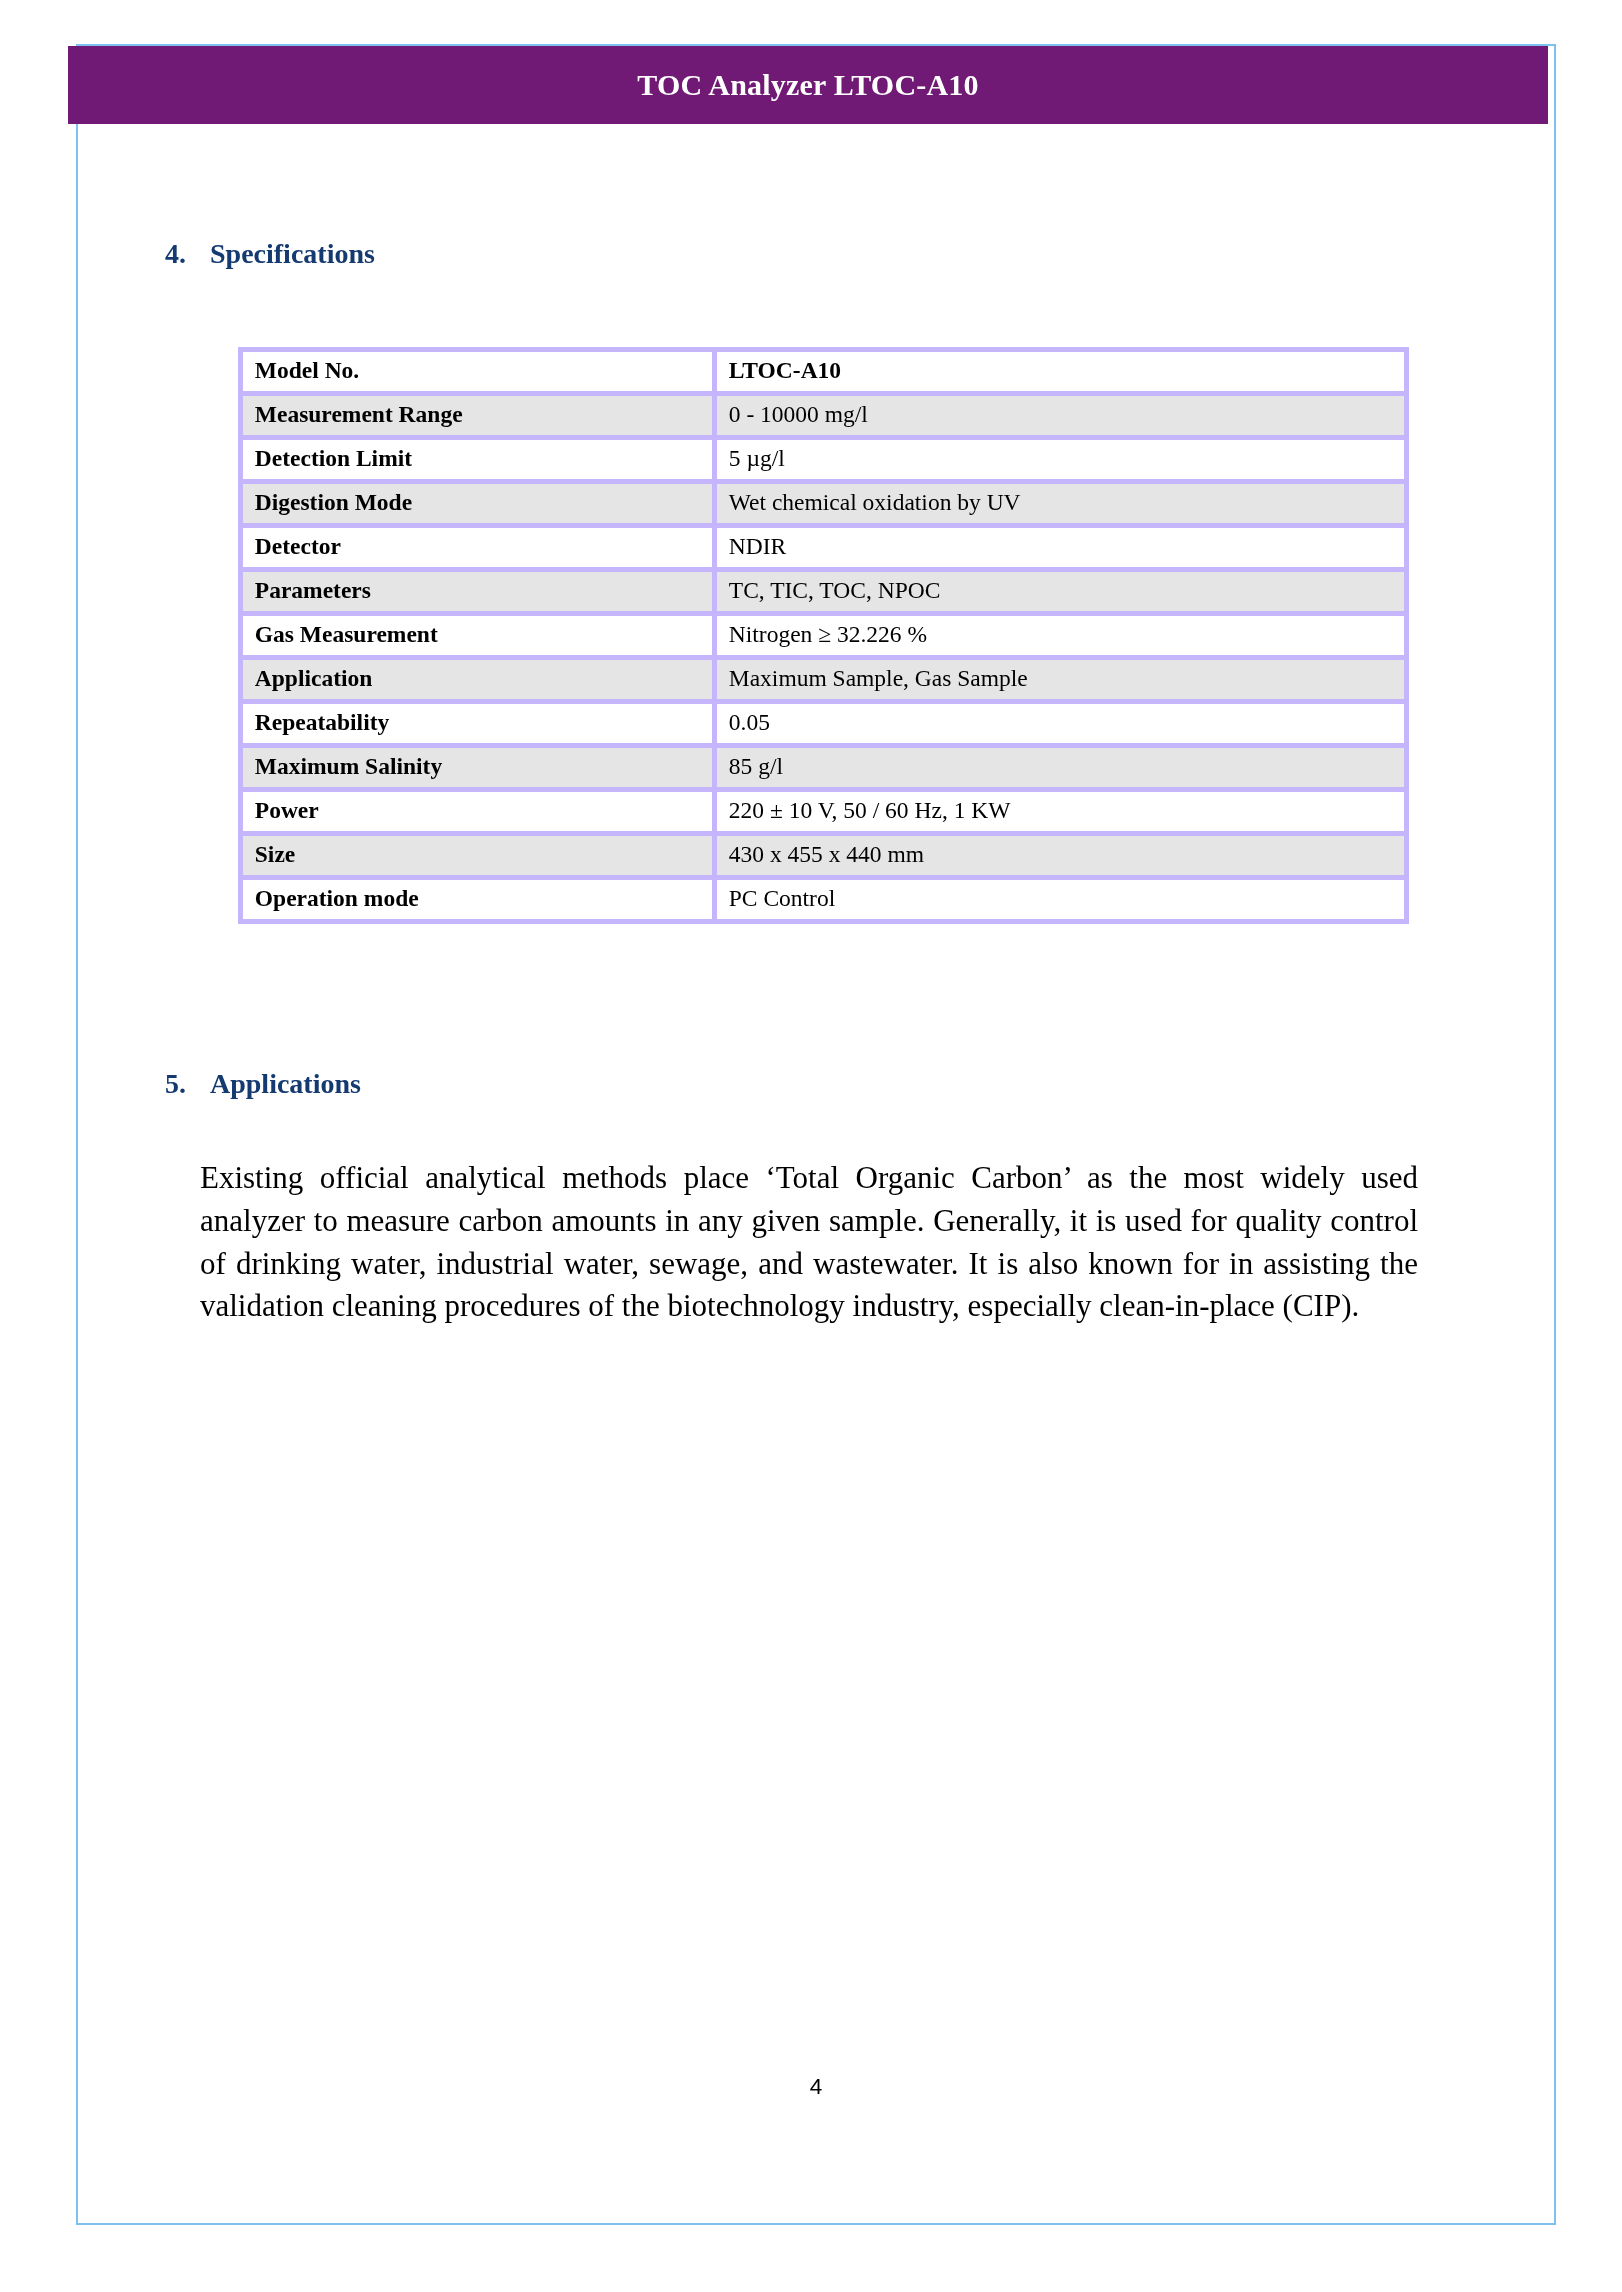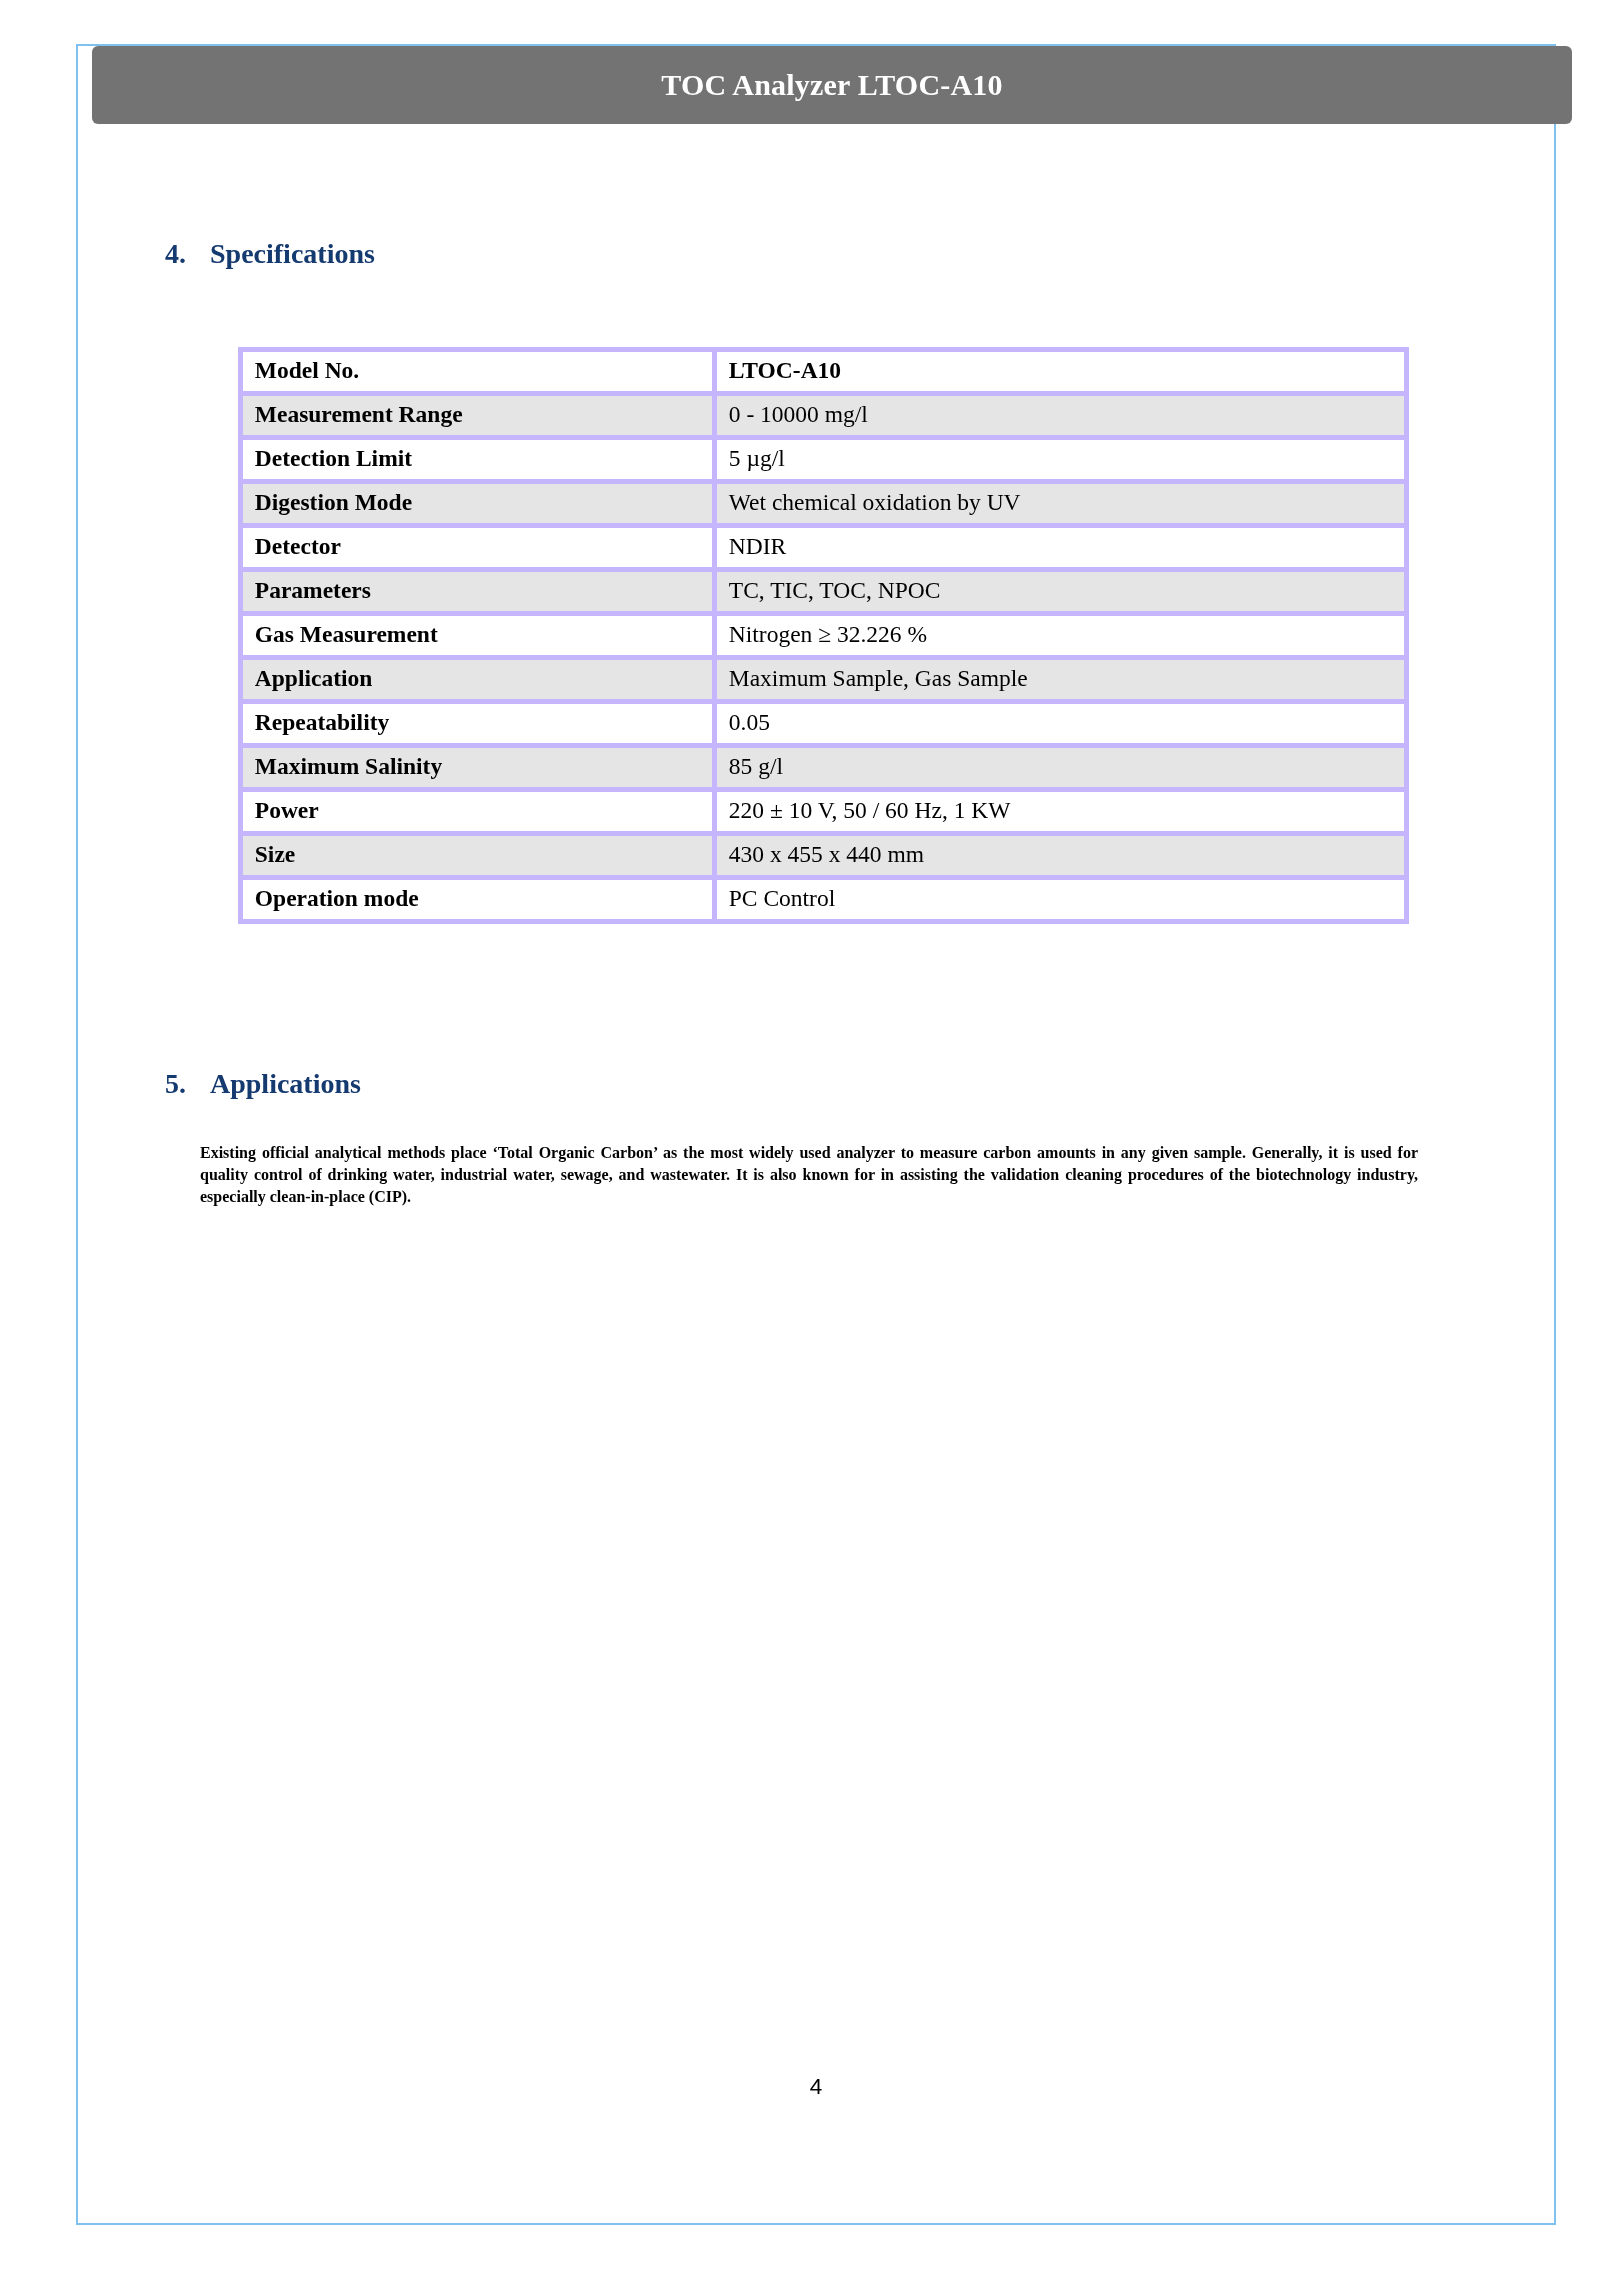--- a/index.html
+++ b/index.html
@@ -30,30 +30,29 @@
     top: 44px;
     width: 1480px;
     height: 2181px;
     border: 2px solid #7EC0EE;
     box-sizing: border-box;
   }
 
   
   .header-bar {
     position: absolute;
-    left: 92px;
+    left: 68px;
     top: 46px;
     width: 1480px;
     height: 78px;
-    background: #737373;
+    background: #701a75;
     display: flex;
     align-items: center;
     justify-content: center;
     box-sizing: border-box;
-    border-radius: 6px;
   }
   .header-title {
     color: #ffffff;
     font-size: 30px;
     font-weight: bold;
     letter-spacing: 0.2px;
     line-height: 1;
     font-family: "Liberation Serif", "DejaVu Serif", serif;
   }
 
@@ -129,26 +128,25 @@
   .spec-table tr.plain td {
     background: #ffffff;
   }
 
   
   .body-paragraph {
     position: absolute;
     left: 124px;
     top: 1002px;
     width: 1218px;
-    font-size: 16px;
+    font-size: 31px;
     line-height: 1.38;
     text-align: justify;
     text-justify: inter-word;
     hyphens: manual;
-    font-weight: bold;
   }
 
   
   .page-number {
     position: absolute;
     left: 0;
     top: 1950px;
     width: 1480px;
     text-align: center;
     font-family: "Liberation Sans", "DejaVu Sans", sans-serif;

